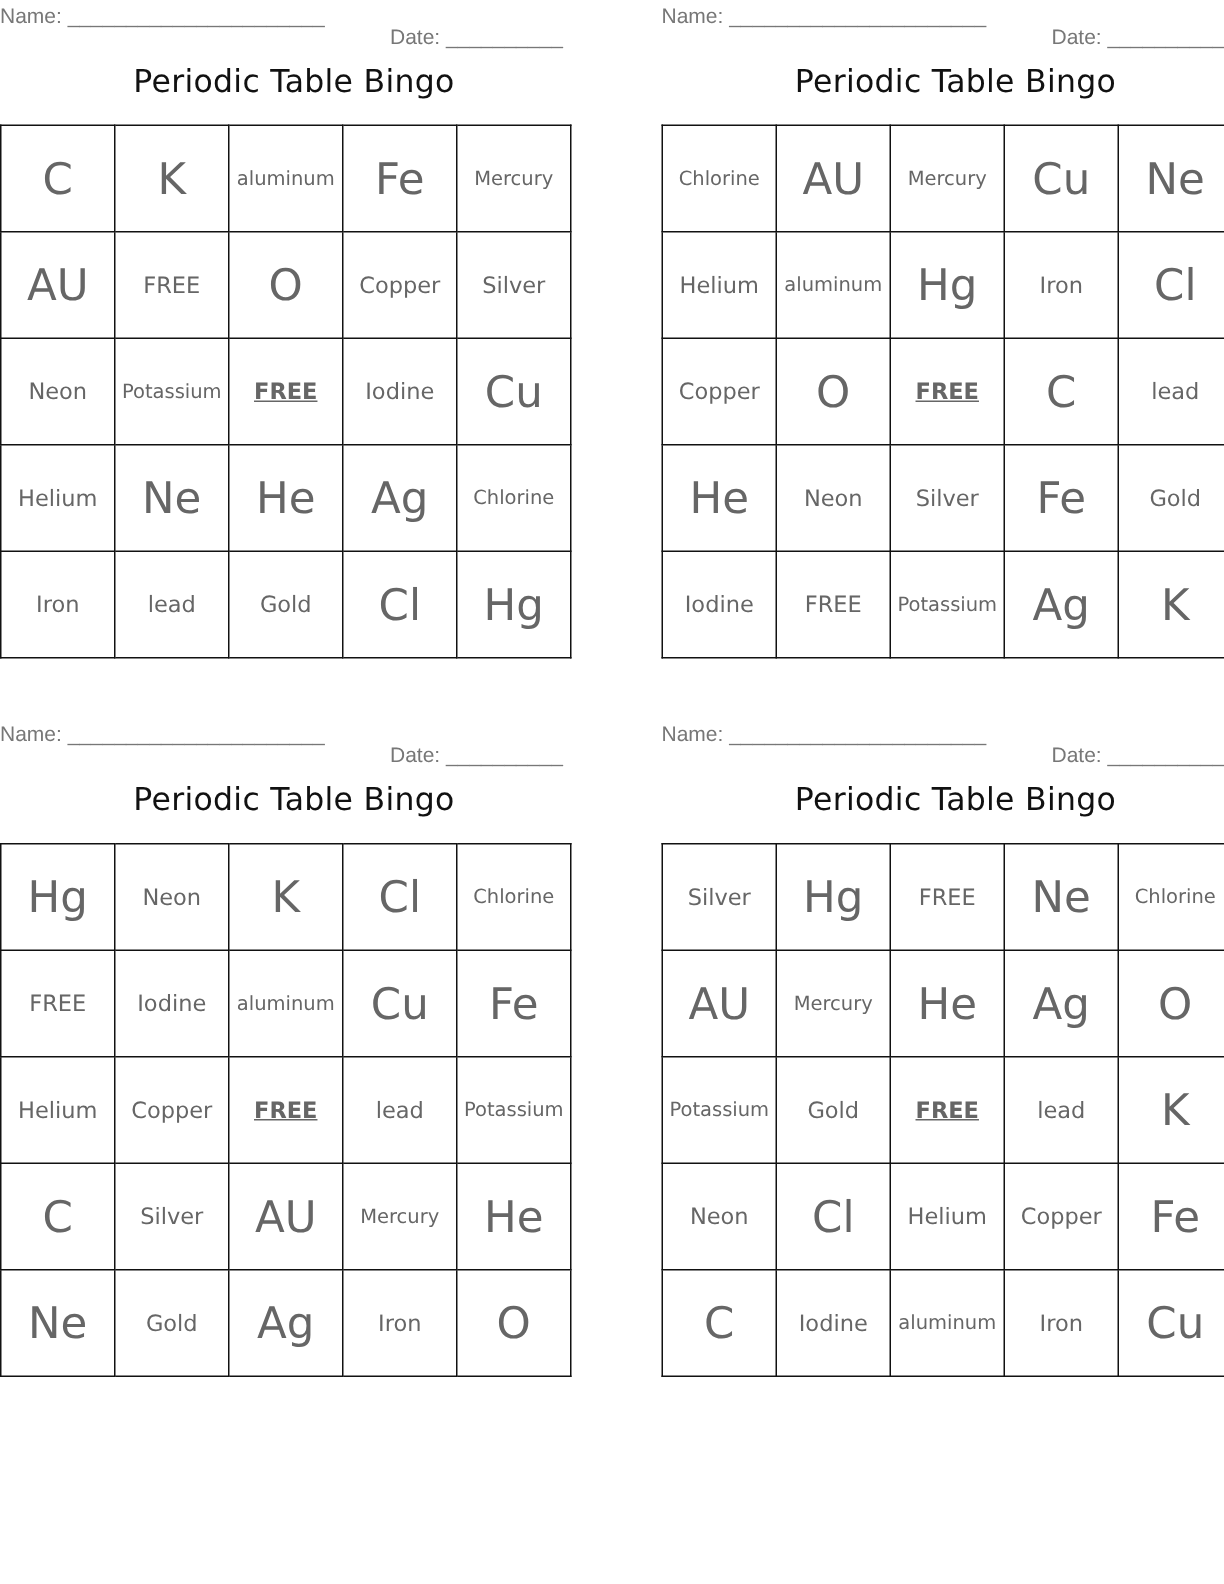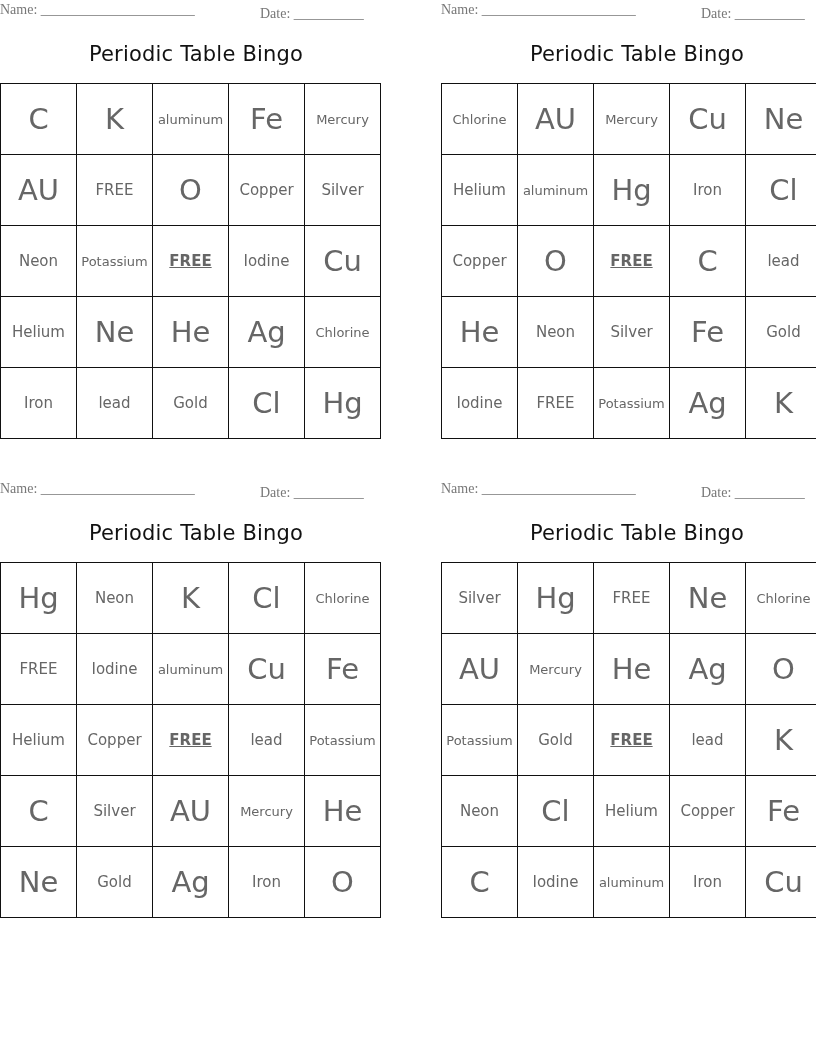--- a/index.html
+++ b/index.html
@@ -1,20 +1,20 @@
 <!DOCTYPE html>
 <html><head>
 <meta charset="utf-8">
 <style>
   html, body { margin: 0; padding: 0; background: #ffffff; }
   body { width: 816px; height: 1056px; position: relative; overflow: hidden; }
   .card { position: absolute; width: 376px; }
-  .hdr { position: relative; height: 20px; font-family: Liberation Serif, serif; font-size: 14px; color: #777777; }
+  .hdr { position: relative; height: 20px; font-family: Liberation Sans, sans-serif; font-size: 14px; color: #777777; }
   .hdr .name { position: absolute; left: 0; top: 2px; white-space: pre; }
-  .hdr .date { position: absolute; left: 260px; top: 6px; white-space: pre; }
+  .hdr .date { position: absolute; left: 260px; top: 16px; white-space: pre; }
   .title { text-align: center; font-family: "DejaVu Sans", sans-serif; font-size: 21px; color: #111111; margin-top: 22px; height: 30px; letter-spacing: 0.2px; margin-left: 16px; }
   .grid { position: absolute; top: 83px; left: 0; width: 375px; height: 350px; border-collapse: collapse; table-layout: fixed; }
   .grid td { border: 1.5px solid #111111; text-align: center; vertical-align: middle; width: 75px; height: 70px; padding: 0; font-family: "DejaVu Sans", sans-serif; color: #666666; overflow: hidden; white-space: nowrap; }
   .sz-sym { font-size: 29px; }
   .sz-word { font-size: 15px; }
   .sz-small { font-size: 13px; }
   .free-center { font-weight: bold; text-decoration: underline; font-size: 15px; }
 </style>
 </head>
 <body>

